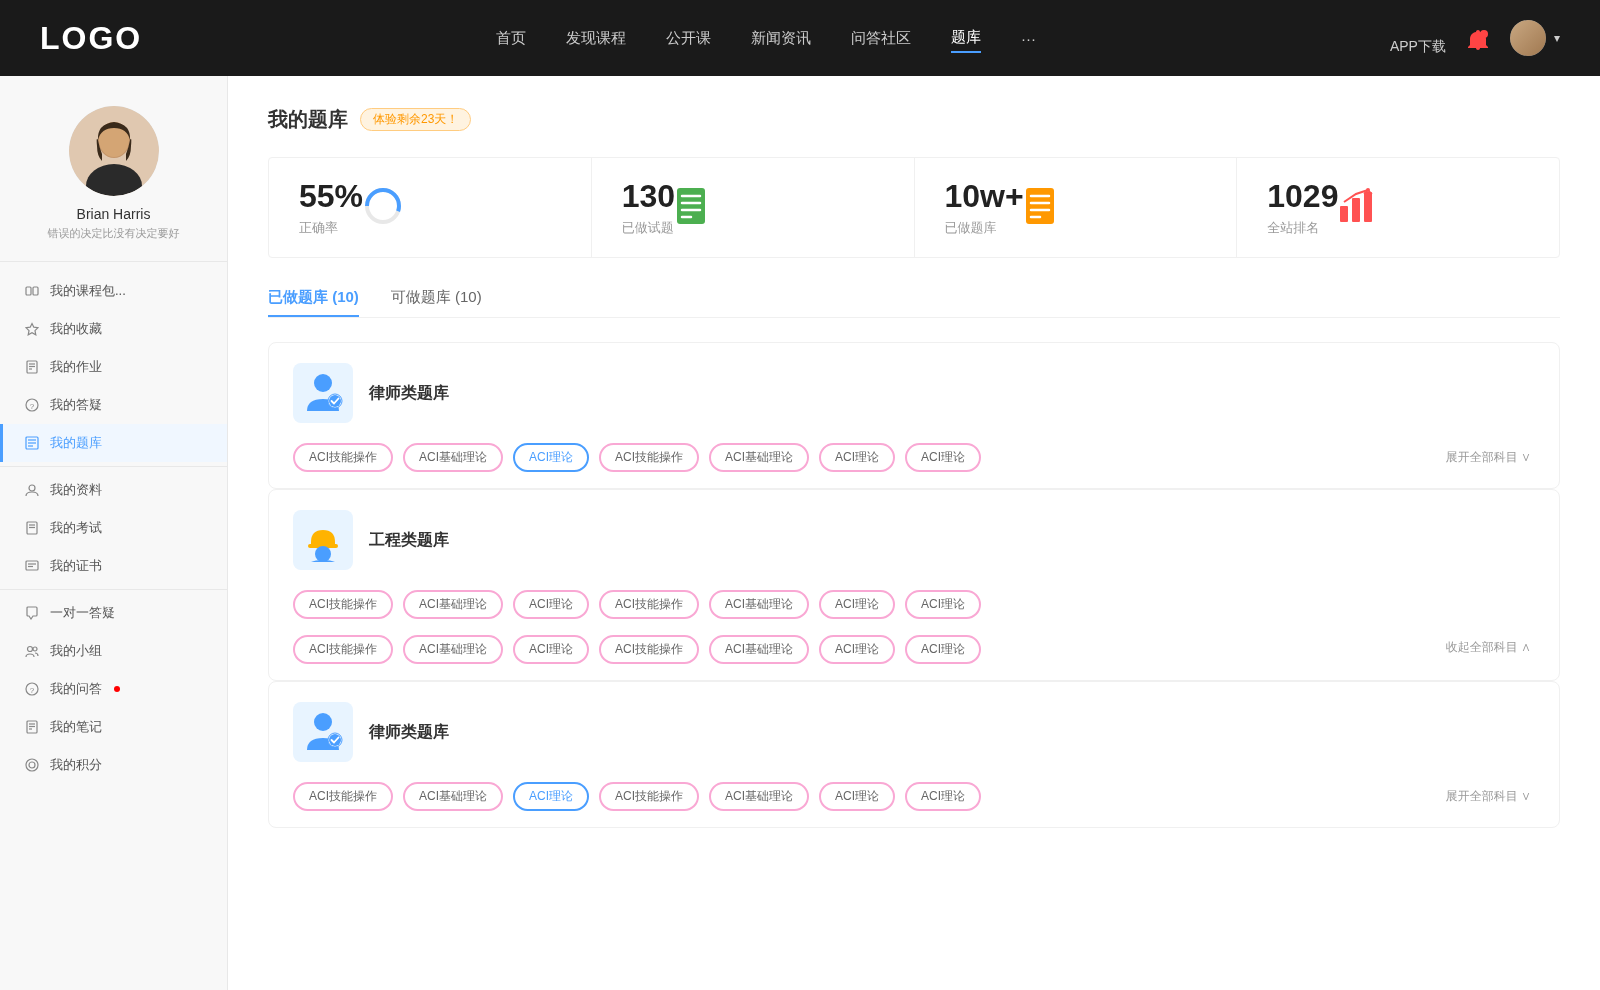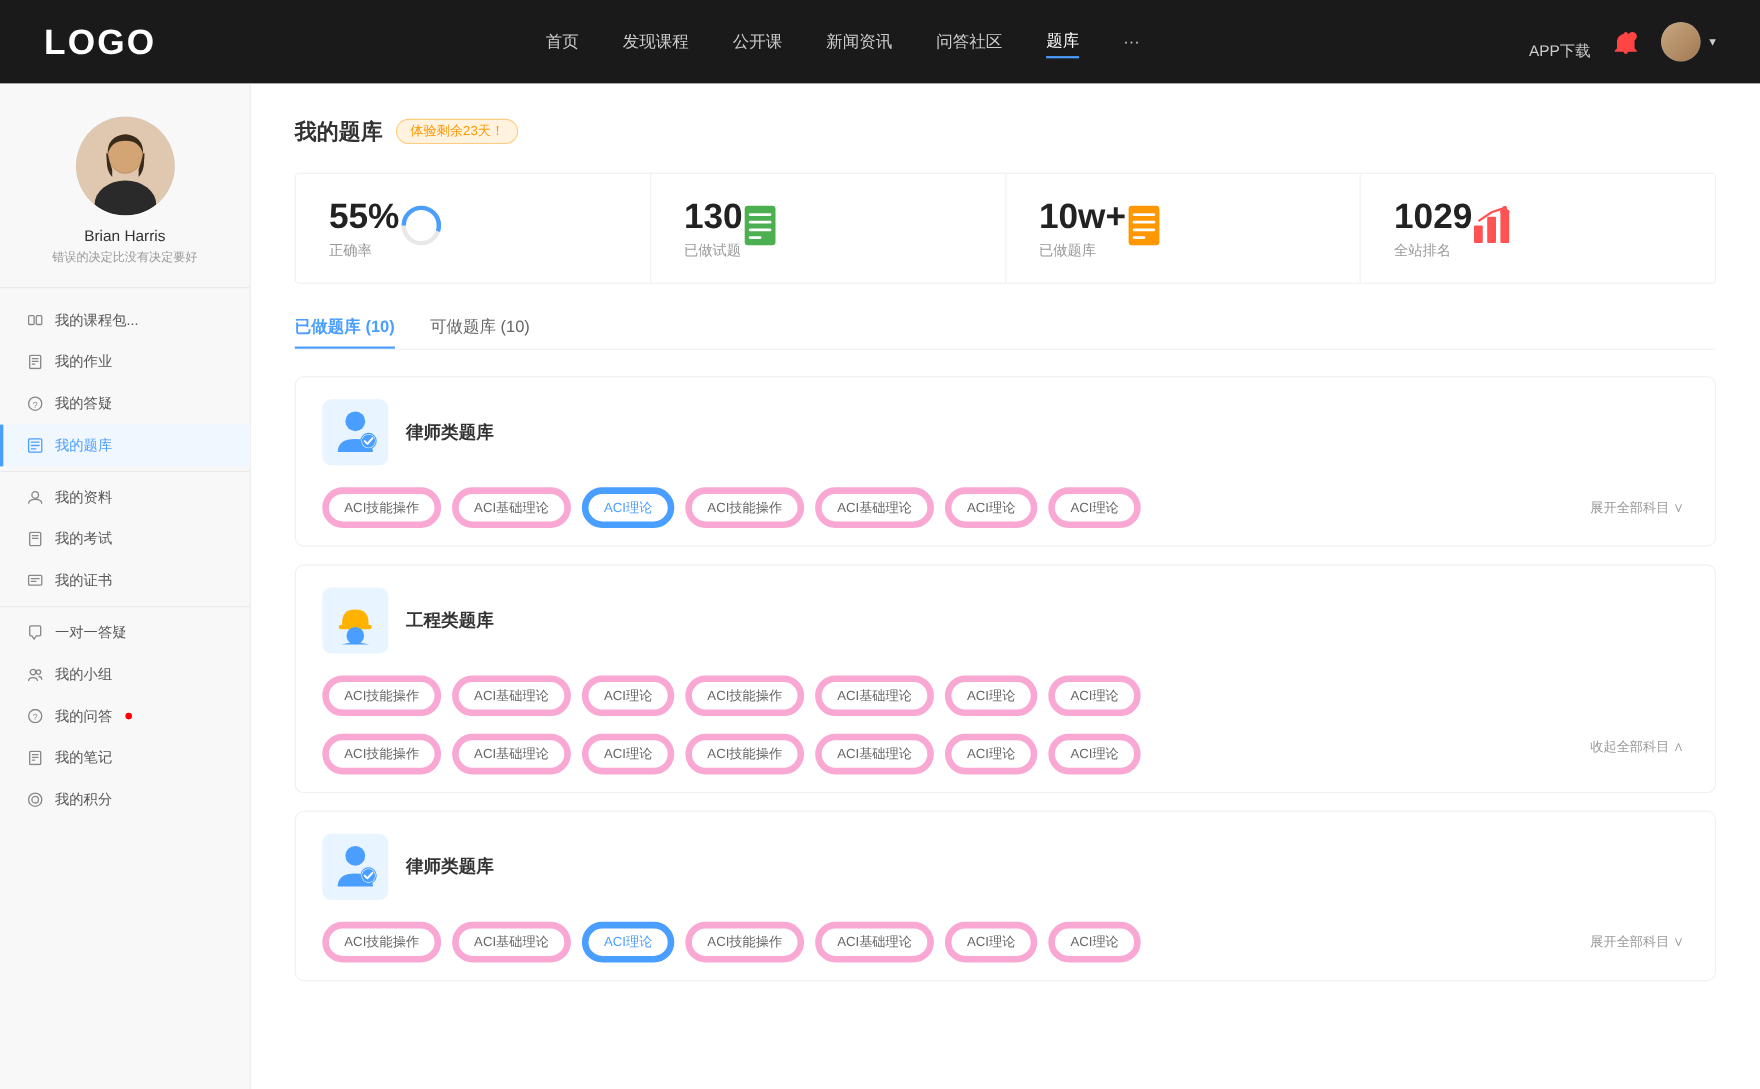--- a/index.html
+++ b/index.html
@@ -249,21 +249,20 @@
       left: 0;
       right: 0;
       height: 2px;
       background: #4a9eff;
     }
 
     
     .bank-card {
       border: 1px solid #f0f0f0;
       border-radius: 8px;
-      margin-bottom: 16px;
       overflow: hidden;
     }
     .bank-card-header {
       display: flex;
       align-items: center;
       gap: 16px;
       padding: 20px 24px;
     }
     .bank-card-icon {
       width: 60px;
@@ -280,21 +279,21 @@
       font-weight: 600;
     }
     .bank-card-tags {
       display: flex;
       flex-wrap: wrap;
       gap: 10px;
       padding: 0 24px 16px;
       align-items: center;
     }
     .tag {
-      border: 6px solid #f9a8d4;
+      border: 2px solid #f9a8d4;
       border-radius: 20px;
       padding: 4px 14px;
       font-size: 12px;
       color: #666;
       cursor: pointer;
       white-space: nowrap;
     }
     .tag.active {
       border-color: #4a9eff;
       color: #4a9eff;
@@ -374,20 +373,28 @@
           <svg width="14" height="14" viewBox="0 0 14 14" fill="currentColor">
               <rect x="1" y="3" width="5" height="8" rx="1" fill="none" stroke="currentColor" stroke-width="1.2"></rect>
               <rect x="8" y="3" width="5" height="8" rx="1" fill="none" stroke="currentColor" stroke-width="1.2"></rect>
             </svg>
         </span>
         <span>我的课程包...</span>
       </li>
       <li class="sidebar-menu-item">
         <span class="sidebar-menu-icon">
           <svg width="14" height="14" viewBox="0 0 14 14" fill="none" stroke="currentColor" stroke-width="1.2">
+              <polygon points="7,1.5 8.8,5.2 13,5.7 10,8.6 10.8,12.8 7,10.8 3.2,12.8 4,8.6 1,5.7 5.2,5.2"></polygon>
+            </svg>
+        </span>
+        <span>我的收藏</span>
+      </li>
+      <li class="sidebar-menu-item">
+        <span class="sidebar-menu-icon">
+          <svg width="14" height="14" viewBox="0 0 14 14" fill="none" stroke="currentColor" stroke-width="1.2">
               <rect x="2" y="1" width="10" height="12" rx="1"></rect>
               <line x1="4" y1="4" x2="10" y2="4"></line>
               <line x1="4" y1="6.5" x2="10" y2="6.5"></line>
               <line x1="4" y1="9" x2="7" y2="9"></line>
             </svg>
         </span>
         <span>我的作业</span>
       </li>
       <li class="sidebar-menu-item">
         <span class="sidebar-menu-icon">

